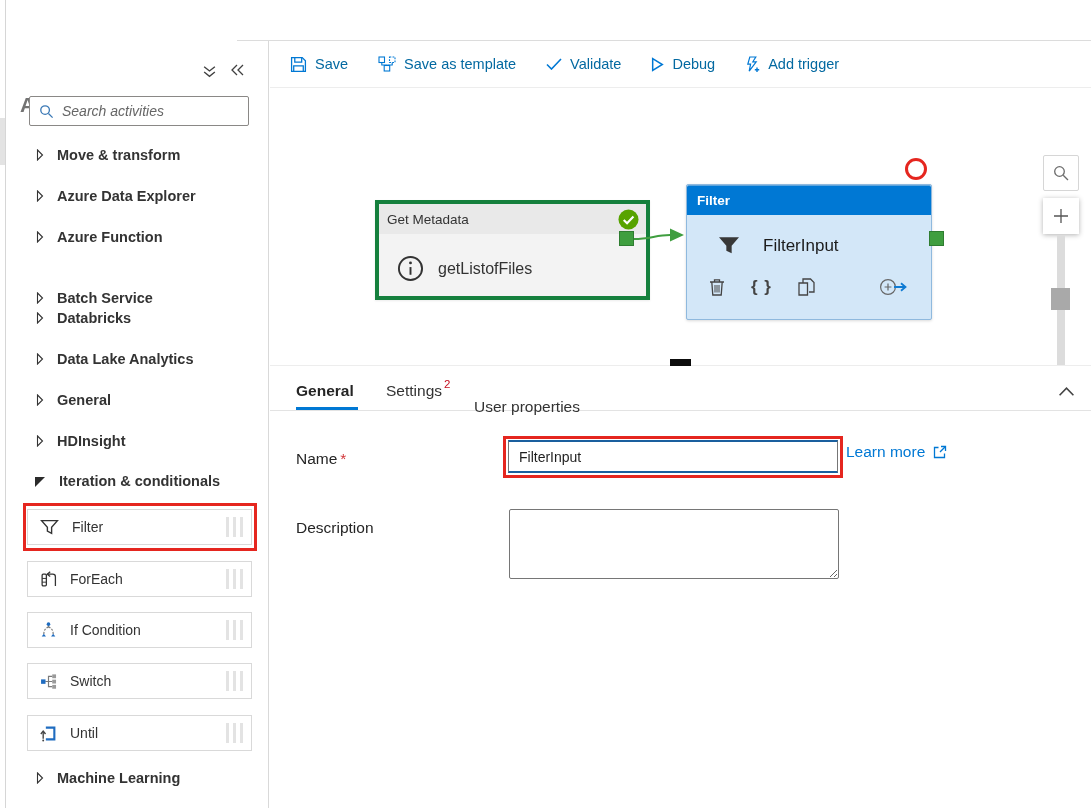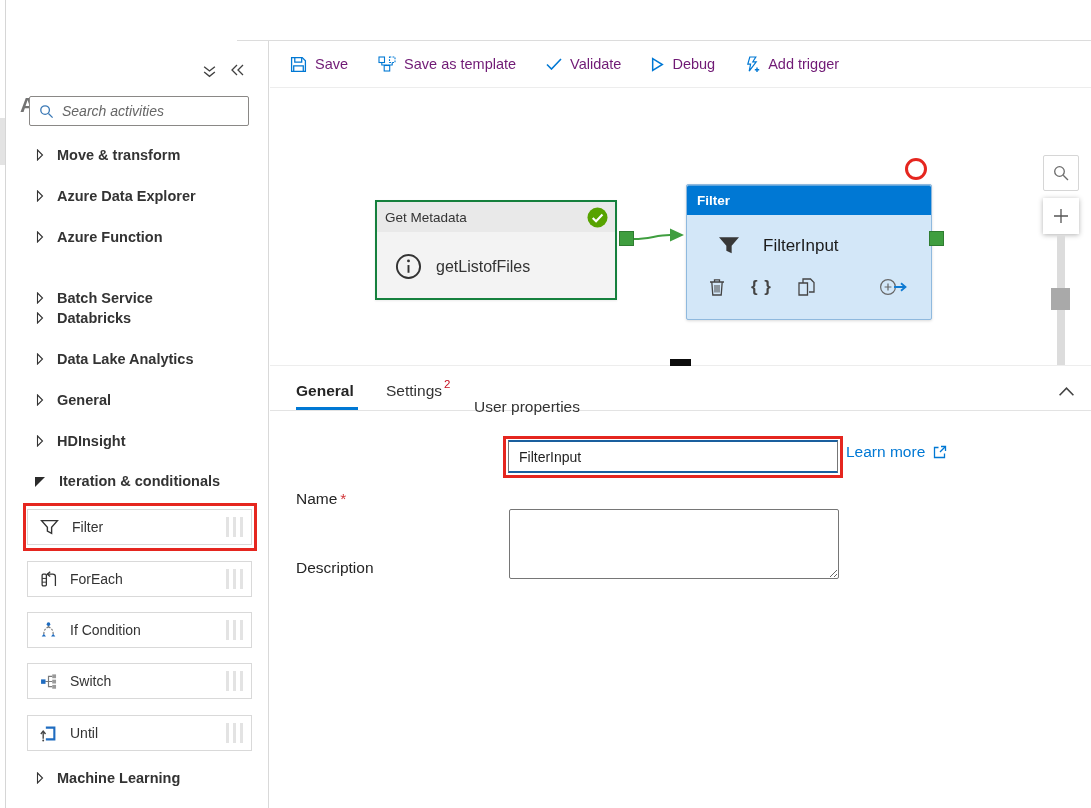--- a/index.html
+++ b/index.html
@@ -13,40 +13,40 @@
 
   
   .tabbar { left:6px; top:0; right:0; height:41px; background:#fff; }
   .pipeline-tab { position:absolute; left:8px; top:0; width:223px; height:41px; border-right:1px solid #e0e0e0; display:flex; align-items:center; gap:10px; padding:0 14px 0 10px; background:#fff; }
   .pipeline-tab .title { font-size:15px; font-weight:700; color:#252525; white-space:nowrap; }
   .dirty-dot { width:9px; height:9px; border-radius:50%; background:#5f5f5f; margin-left:auto; margin-right:12px; }
   .tabbar-line { left:237px; top:40px; right:0; height:1px; background:#dcdcdc; }
 
   
   .toolbar { left:270px; top:41px; width:821px; height:47px; display:flex; align-items:center; gap:30px; padding-left:20px; border-bottom:1px solid #ededed; background:#fff; }
-  .tbtn { display:flex; align-items:center; gap:8px; font-size:14.5px; color:#701a75; cursor:pointer; }
+  .tbtn { display:flex; align-items:center; gap:8px; font-size:14.5px; color:#0369a1; cursor:pointer; }
 
   
   .sidebar { left:6px; top:41px; width:263px; height:767px; border-right:1px solid #d9d9d9; background:#fff; }
   .sb-title { position:absolute; left:14px; top:16px; font-size:21px; font-weight:700; color:#737373;margin-top:36px; }
   .sb-hicon { position:absolute; top:23px; cursor:pointer; }
   .searchbox { position:absolute; left:23px; top:55px; width:220px; height:30px; border:1px solid #8a8886; border-radius:2px; display:flex; align-items:center; gap:8px; padding-left:9px; background:#fff; }
   .searchbox input { border:none; outline:none; width:170px; font-size:14px; font-family:"Liberation Sans",sans-serif; color:#333; }
   .searchbox input::placeholder { font-style:italic; color:#666; }
   .cat-row { position:absolute; left:0; width:100%; height:28px; display:flex; align-items:center; gap:13px; padding-left:30px; cursor:pointer; }
   .cat-row .lbl { font-size:14.5px; font-weight:700; color:#333; }
   .tile { position:absolute; left:21px; width:225px; height:36px; background:#fff; border:1px solid #d9d9d9; display:flex; align-items:center; gap:13px; padding-left:12px; cursor:grab; }
   .tile .lbl { font-size:14px; color:#333; }
   .grip { margin-left:auto; margin-right:8px; display:flex; gap:4px; }
   .grip i { display:block; width:3px; height:20px; background:#e3e3e3; }
   .red-frame-tile { position:absolute; left:17px; top:462px; width:234px; height:48px; border:3px solid #e5261f; pointer-events:none; }
 
   
   .canvas { left:270px; top:88px; width:821px; height:277px; background:#fff; }
-  .gm-node { position:absolute; left:105px; top:112px; width:242px; height:100px; background:#f3f3f3; border:2px solid #15803d; box-shadow:0 1px 2px rgba(0,0,0,.08); }
+  .gm-node { position:absolute; left:105px; top:112px; width:275px; height:100px; background:#f3f3f3; border:4px solid #15803d; box-shadow:0 1px 2px rgba(0,0,0,.08); }
   .gm-head { height:30px; background:#e9e9e9; display:flex; align-items:center; padding:0 7px 0 8px; }
   .gm-head .t { font-size:13.5px; color:#333; }
   .gm-head .badge { margin-left:auto; display:flex; }
   .gm-body { height:69px; display:flex; align-items:center; gap:14px; padding-left:18px; }
   .gm-body .n { font-size:16px; color:#333; }
   .port { position:absolute; width:15px; height:15px; background:#3f9e3f; border:1px solid #2f7d31; }
   .flt-node { position:absolute; left:416px; top:96px; width:246px; height:136px; border:1px solid #8fb9de; border-radius:2px; background:#d3e7f8; box-shadow:0 1px 3px rgba(0,0,0,.15); }
   .flt-head { height:30px; background:#0078d4; border-top:1px solid #5ea4dc; display:flex; align-items:center; padding-left:10px; border-radius:2px 2px 0 0; }
   .flt-head .t { font-size:13.5px; font-weight:700; color:#fff; }
   .flt-name { height:62px; display:flex; align-items:center; gap:22px; padding-left:30px; }
@@ -62,21 +62,21 @@
   .h-scroll-thumb { position:absolute; left:400px; top:271px; width:21px; height:7px; background:#0d0d0d; z-index:6; cursor:grab; }
 
   
   .panel { left:270px; top:365px; width:821px; height:443px; background:#fff; border-top:1px solid #ededed; }
   .ptabs-line { position:absolute; left:0; top:44px; right:0; height:1px; background:#e3e3e3; }
   .ptab { position:absolute; top:16px; font-size:15.5px; color:#333; cursor:pointer; white-space:nowrap; }
   .ptab.active { font-weight:700; color:#252525; }
   .ptab .sup { position:relative; top:-8px; font-size:11.5px; color:#c50f1f; margin-left:2px; }
   .ptab-underline { position:absolute; left:26px; top:41px; width:62px; height:3px; background:#0078d4; }
   .panel-collapse { position:absolute; right:16px; top:20px; cursor:pointer; display:flex; }
-  .fld-label { position:absolute; left:26px; font-size:15.5px; color:#252525;margin-top:40px; }
+  .fld-label { position:absolute; left:26px; font-size:15.5px; color:#252525; }
   .req { color:#d13438; margin-left:3px; }
   .red-frame-input { position:absolute; left:233px; top:70px; width:340px; height:42px; border:3px solid #e5261f; pointer-events:none; z-index:3; }
   .name-input { position:absolute; left:238px; top:74px; width:330px; height:33px; border:1px solid #767676; border-top:2px solid #1a5f9e; border-bottom:2px solid #1a5f9e; padding:0 10px; font-size:14px; color:#1f1f1f; font-family:"Liberation Sans",sans-serif; outline:none; }
   .learn-more { position:absolute; left:576px; top:77px; display:flex; align-items:center; gap:7px; font-size:15.5px; color:#0078d4; cursor:pointer; }
   .desc-area { position:absolute; left:239px; top:143px; width:330px; height:70px; border:1px solid #767676; border-radius:2px; resize:both; font-family:"Liberation Sans",sans-serif; font-size:14px; padding:6px 8px; outline:none; }
   svg { display:block; }
 </style>
 </head>
 <body>
 

